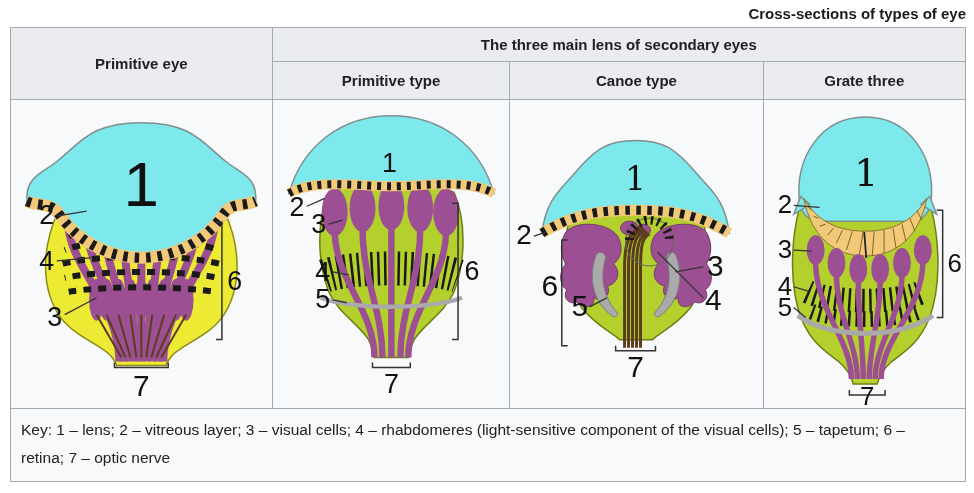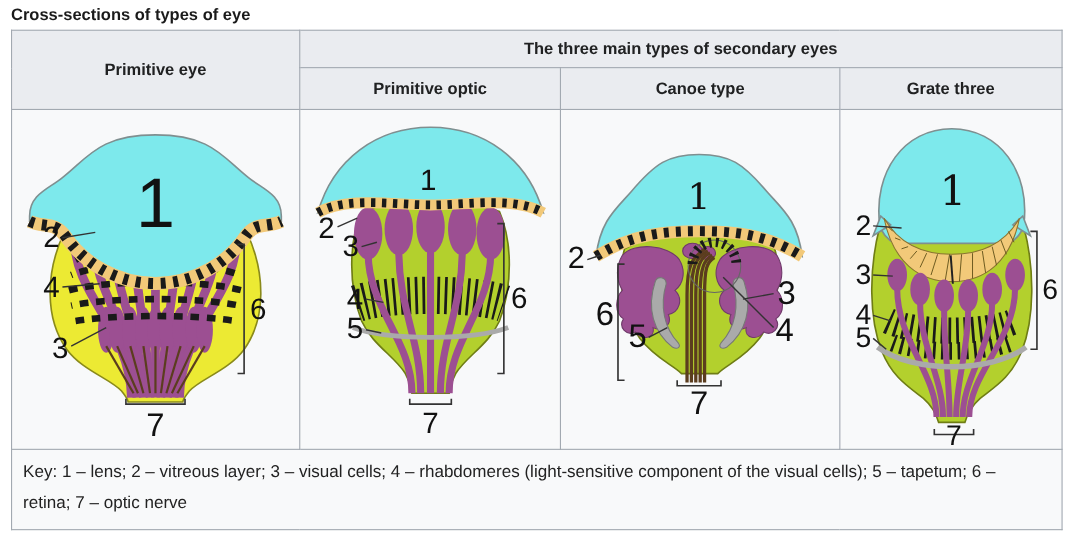--- a/index.html
+++ b/index.html
@@ -1,17 +1,17 @@
 <!DOCTYPE html>
 <html style="--lens: #7de9ec; --lens_outline: #7f8f90; --vitreous: #f2c979; --vitreous_dash: #1a1a1a; --retina_principal: #ecea33; --retina_principal_outline: #8a8a1a; --retina_secondary: #b3d02d; --retina_secondary_outline: #6f7d15; --visual_cells: #9c4f92; --visual_cells_outline: #703a6b; --tapetum: #aaaaaa; --optic_nerve: #5b3d1e; --hatch: #1a1a1a; --fan_line: #6b5a20; --label_text: #111111; --leader_line: #333333; --table_border: #a2a9b1; --header_bg: #eaecf0; --cell_bg: #f8f9fa;"><head>
 <meta charset="utf-8">
 <style>
   html,body{margin:0;padding:0;background:#fff;font-family:"Liberation Sans",sans-serif;color:#202122;}
   .figure{width:974px;height:493px;position:relative;background:#fff;overflow:hidden;}
-  .fig-title{width:956px;margin:0 0 0 10px;padding-top:5px;height:22px;text-align:left;
+  .fig-title{width:956px;margin:0 0 0 10px;padding-top:5px;height:22px;text-align:right;
     font-weight:bold;font-size:15px;color:#1a1a1a;}
   table.eyes{border-collapse:collapse;margin-left:10px;width:956px;background:var(--cell_bg);
     table-layout:fixed;}
   table.eyes th,table.eyes td{border:1px solid var(--table_border);}
   table.eyes th{background:var(--header_bg);font-weight:bold;font-size:15px;color:#202122;
     text-align:center;padding:2px 4px;}
   th.h-top{height:29px;}
   th.h-sub{height:33px;}
   td.diagram{height:308px;padding:0;vertical-align:top;background:var(--cell_bg);}
   td.keycell{padding:7px 14px 9px 10px;font-size:15.5px;line-height:1.8;background:var(--cell_bg);
@@ -34,24 +34,24 @@
   <table class="eyes">
     <colgroup>
         <col class="c1">
         <col class="c2">
         <col class="c3">
         <col class="c4">
       </colgroup>
     <tbody>
         <tr>
       <th rowspan="2" class="h-top">Primitive eye</th>
-      <th colspan="3" class="h-top">The three main types of secondary eyes</th>
+      <th colspan="3" class="h-top">The three main lens of secondary eyes</th>
     </tr>
     <tr>
-      <th class="h-sub">Primitive optic</th>
+      <th class="h-sub">Primitive type</th>
       <th class="h-sub">Canoe type</th>
       <th class="h-sub">Grate three</th>
     </tr>
     <tr>
 
       <td class="diagram">
         <svg viewBox="0 0 262 308" width="100%" height="308">
 
           <path d="M48,110 C30,148 30,190 50,218 C64,237 90,245 100,256 C104,261 106,264 106,266
                    L156,266 C156,264 158,261 162,256 C172,245 198,237 212,218 C232,190 232,148 214,110

